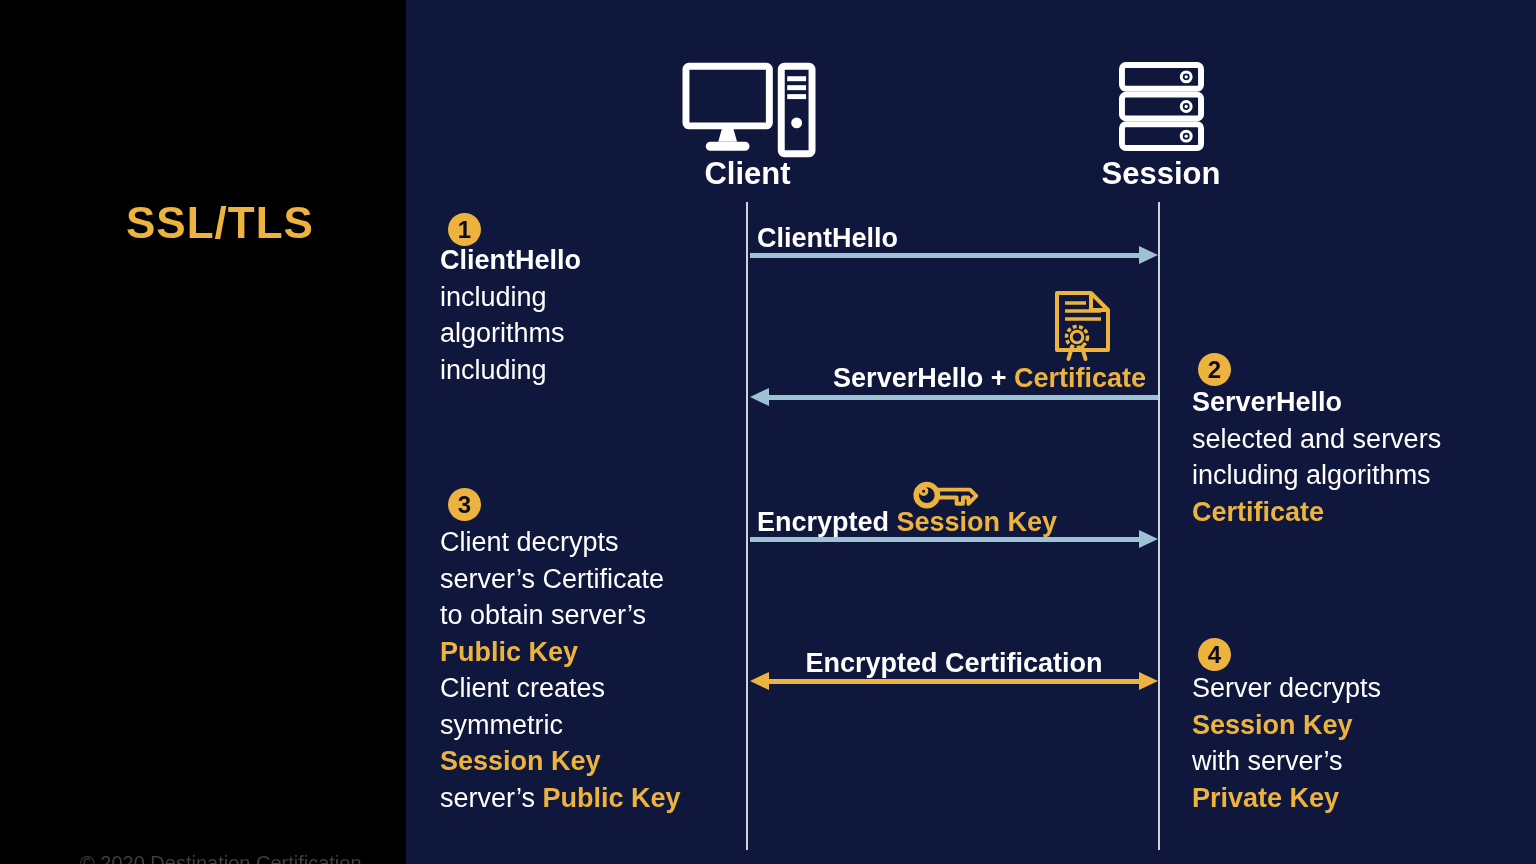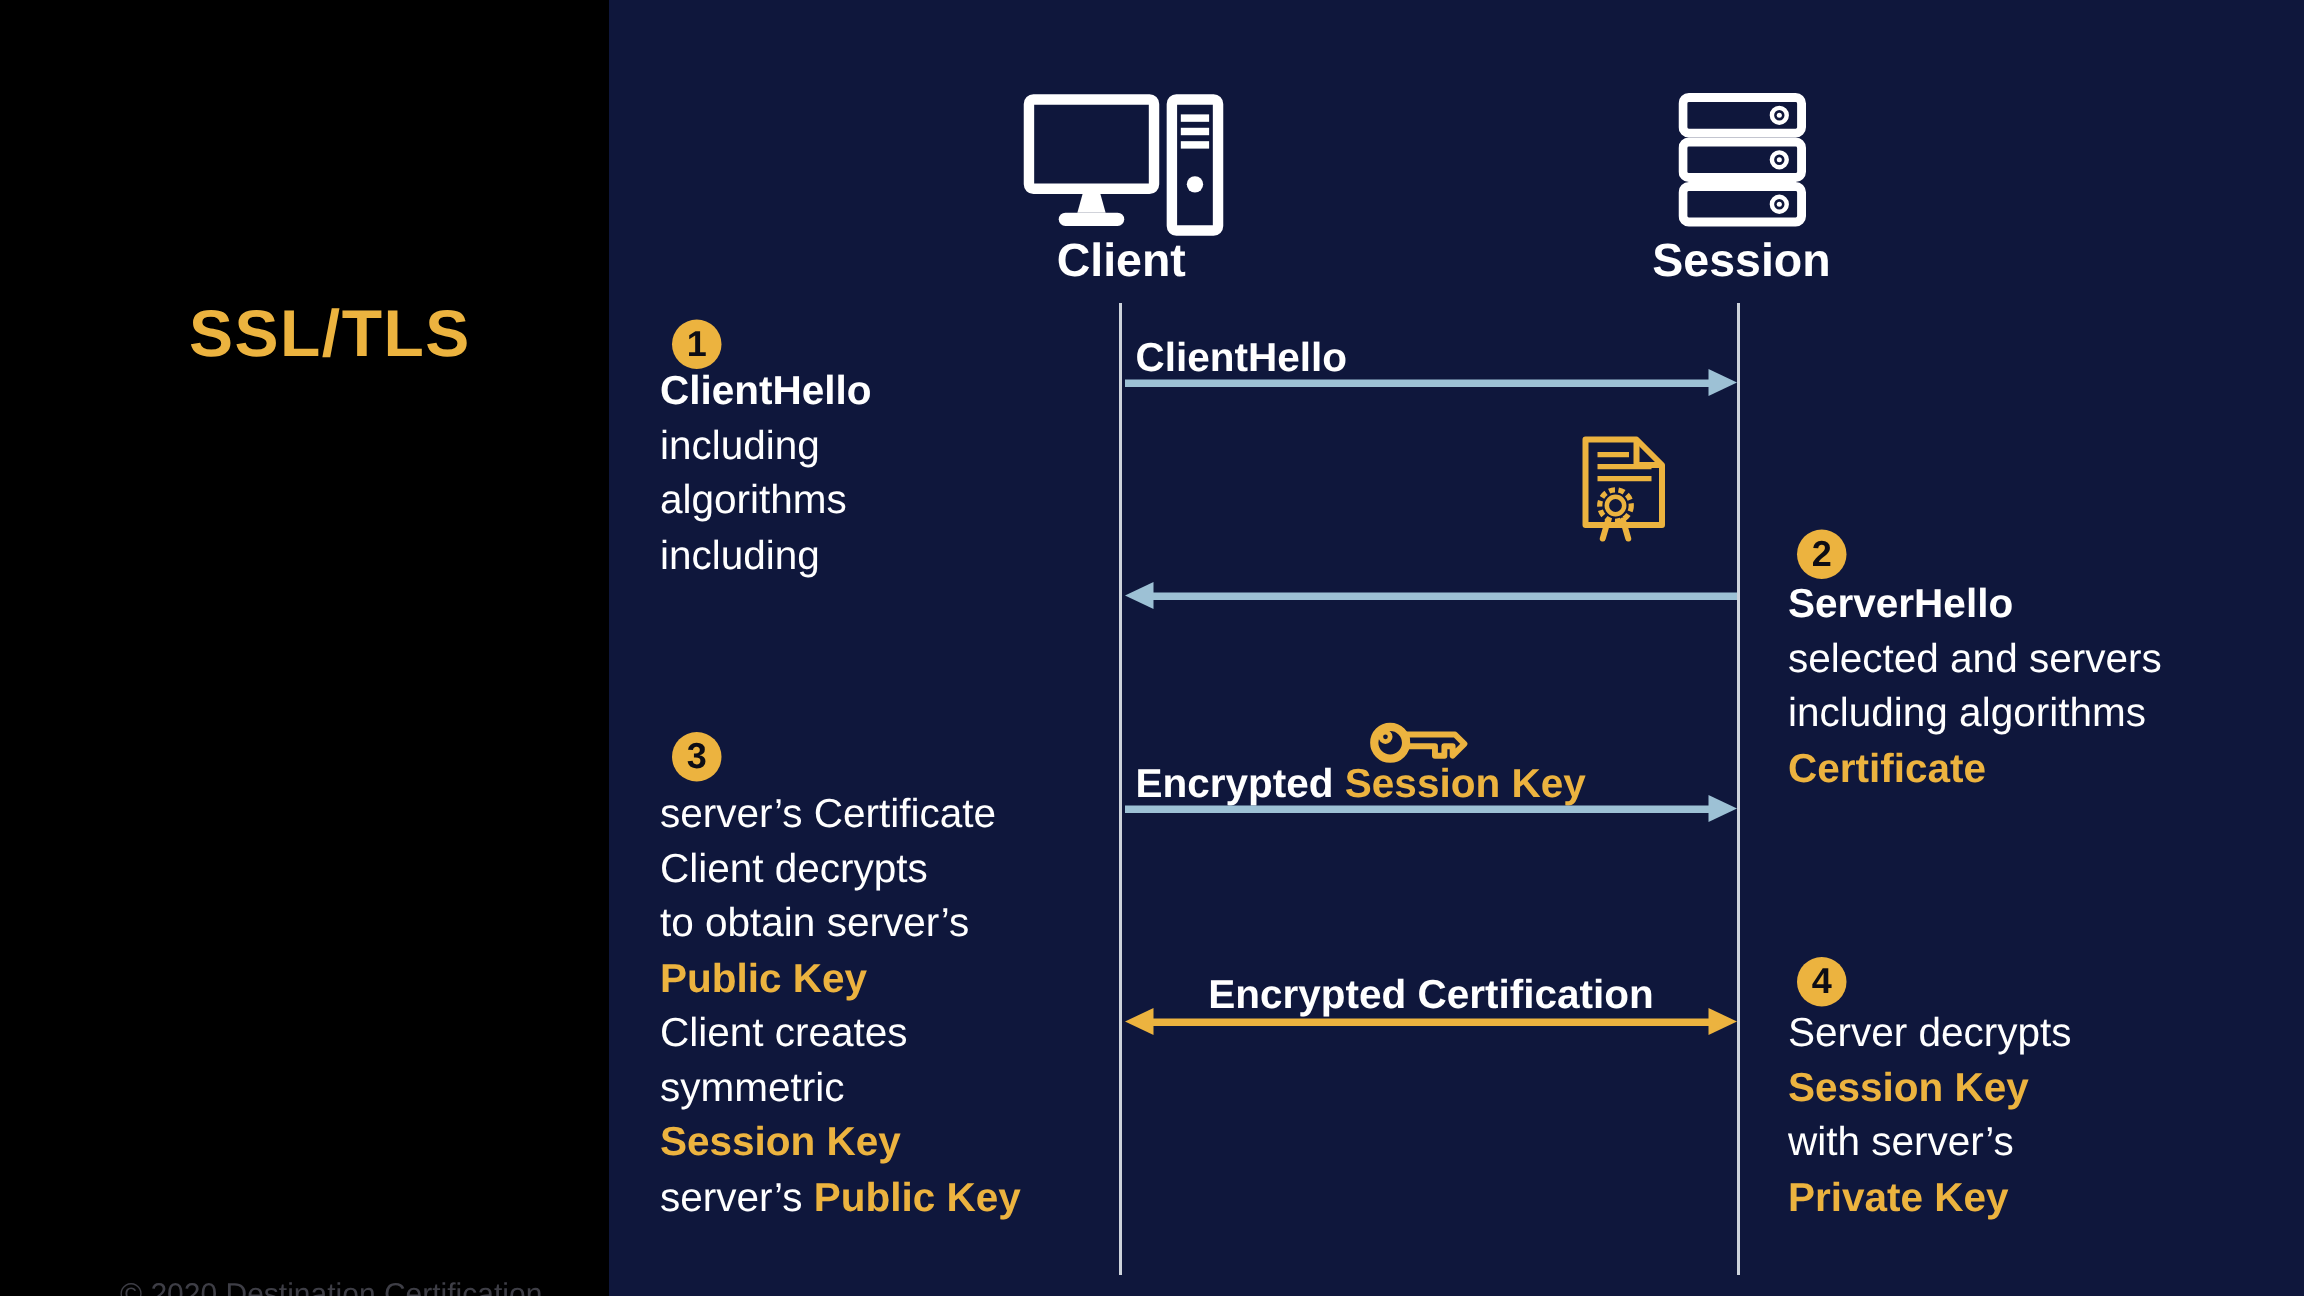--- a/index.html
+++ b/index.html
@@ -90,20 +90,21 @@
       <path d="M38 3 V20 H55" fill="none" stroke="#ECB33F" stroke-width="4" stroke-linejoin="round"></path>
       <line x1="12" y1="13" x2="33" y2="13" stroke="#ECB33F" stroke-width="3.5"></line>
       <line x1="12" y1="21" x2="48" y2="21" stroke="#ECB33F" stroke-width="3.5"></line>
       <line x1="12" y1="29" x2="48" y2="29" stroke="#ECB33F" stroke-width="3.5"></line>
       <circle cx="24" cy="47" r="10.5" fill="none" stroke="#ECB33F" stroke-width="3.5" stroke-dasharray="4 2.4"></circle>
       <circle cx="24" cy="47" r="5.8" fill="none" stroke="#ECB33F" stroke-width="3"></circle>
       <path d="M19 57 L15.5 69" stroke="#ECB33F" stroke-width="4" stroke-linecap="round" fill="none"></path>
       <path d="M29 57 L32.5 69" stroke="#ECB33F" stroke-width="4" stroke-linecap="round" fill="none"></path>
     </svg>
   </div>
+  <div class="abs msg-label" style="left:748px;top:343px;width:398px;text-align:right;"><span>ServerHello + </span><span class="gold-text">Certificate</span></div>
   <div class="abs head left" style="left:750px;top:368px;"></div>
   <div class="abs arrow-line" style="left:767px;top:375px;width:391px;"></div>
 
   <div class="abs" style="left:913px;top:450px;width:70px;height:44px;">
     <svg width="70" height="44" viewBox="0 0 88 56">
       <circle cx="17" cy="32" r="13.5" fill="none" stroke="#ECB33F" stroke-width="7"></circle>
       <circle cx="13" cy="27" r="4" fill="none" stroke="#ECB33F" stroke-width="4"></circle>
       <path d="M31 25 H72 L80 33 L70 43 V35 H63 V43 H55 V35 H31 Z" fill="none" stroke="#ECB33F" stroke-width="5" stroke-linejoin="round" stroke-linecap="round"></path>
     </svg>
   </div>
@@ -127,22 +128,22 @@
   <div class="abs badge" style="left:1198px;top:333px;">2</div>
   <div class="abs step-text" style="left:1192px;top:364px;">
     <div class="bold">ServerHello</div>
     <div>selected and servers</div>
     <div>including algorithms</div>
     <div class="hl">Certificate</div>
   </div>
 
   <div class="abs badge" style="left:448px;top:468px;">3</div>
   <div class="abs step-text" style="left:440px;top:504px;">
+    <div>Client decrypts</div>
     <div>server’s Certificate</div>
-    <div>Client decrypts</div>
     <div>to obtain server’s</div>
     <div class="hl">Public Key</div>
     <div>Client creates</div>
     <div>symmetric</div>
     <div class="hl">Session Key</div>
     <div><span>server’s </span><span class="hl">Public Key</span></div>
   </div>
 
   <div class="abs badge" style="left:1198px;top:618px;">4</div>
   <div class="abs step-text" style="left:1192px;top:650px;">

